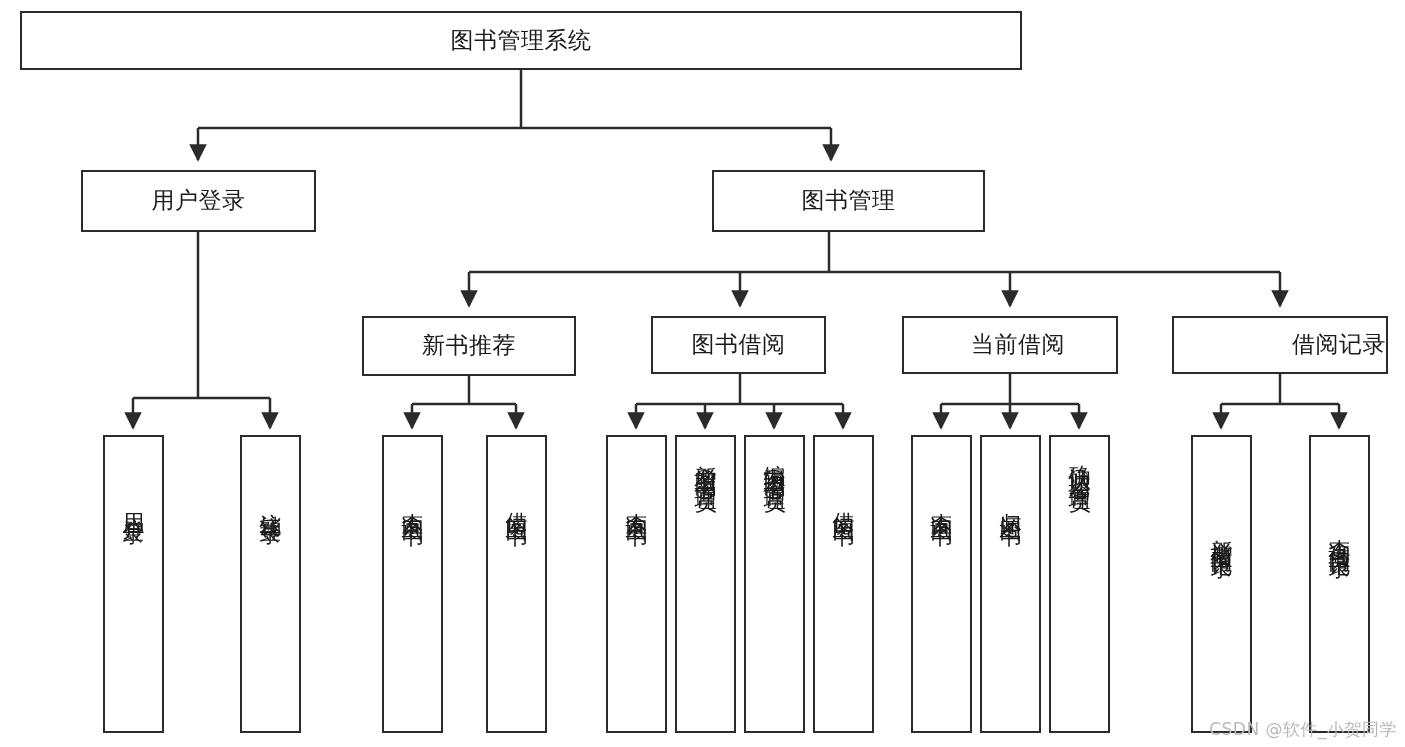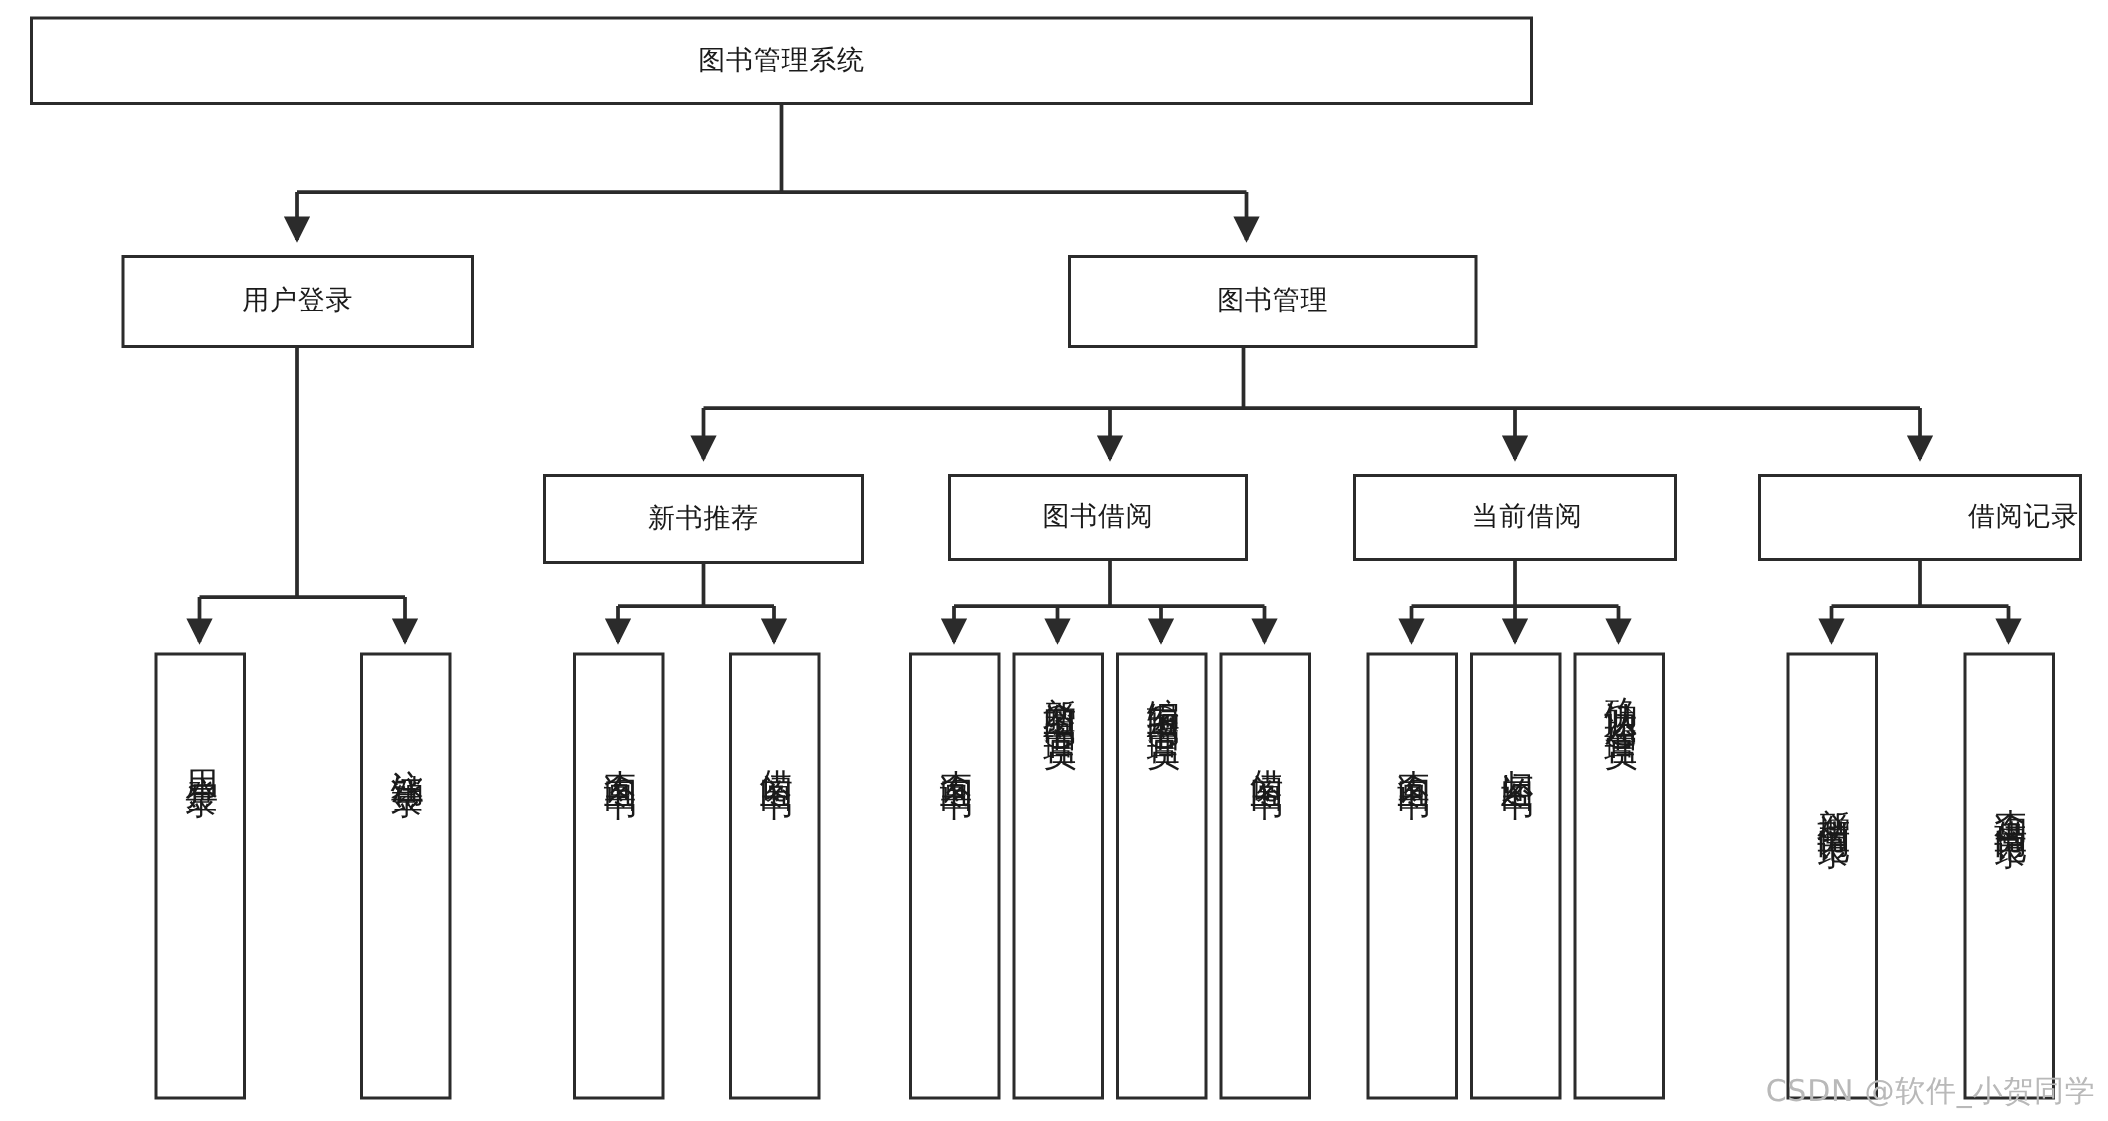--- a/index.html
+++ b/index.html
@@ -36,21 +36,21 @@
     color: #1a1a1a;
   }
   .node .label {
     display: block;
     text-align: center;
     line-height: 1.18;
     letter-spacing: 0.5px;
   }
   .node.horizontal .label {
     writing-mode: horizontal-tb;
-    font-size: 18px;
+    font-size: 23px;
   }
   .node.vertical {
     align-items: flex-start;
     justify-content: center;
     padding-top: 6px;
   }
   .node.vertical .label {
     writing-mode: vertical-rl;
     text-orientation: upright;
     font-size: 22px;
@@ -63,21 +63,21 @@
   .node.vertical.midshort .label {
     margin-top: 78px;
   }
   .node.vertical.tall .label {
     margin-top: 4px;
   }
   .watermark {
     position: absolute;
     right: 8px;
     bottom: 6px;
-    font-size: 20px;
+    font-size: 17px;
     color: #b9b9b9;
     letter-spacing: 0.5px;
     white-space: nowrap;
   }
 </style>
 </head>
 <body>
 
 <div id="canvas">
 
@@ -139,21 +139,21 @@
   <div class="node horizontal" style="left:81px; top:170px; width:235px; height:62px;">
     <span class="label">用户登录</span>
   </div>
   <div class="node horizontal" style="left:712px; top:170px; width:273px; height:62px;">
     <span class="label">图书管理</span>
   </div>
 
   <div class="node horizontal" style="left:362px; top:316px; width:214px; height:60px;">
     <span class="label">新书推荐</span>
   </div>
-  <div class="node horizontal" style="left:632px; top:316px; width:200px; height:58px;">
+  <div class="node horizontal" style="left:651px; top:316px; width:175px; height:58px;">
     <span class="label">图书借阅</span>
   </div>
   <div class="node horizontal" style="left:902px; top:316px; width:216px; height:58px;padding-left:16px;">
     <span class="label">当前借阅</span>
   </div>
   <div class="node horizontal" style="left:1172px; top:316px; width:216px; height:58px;justify-content:flex-end;">
     <span class="label">借阅记录</span>
   </div>
 
   <div class="node vertical mid" style="left:103px; top:435px; width:61px; height:298px;">

